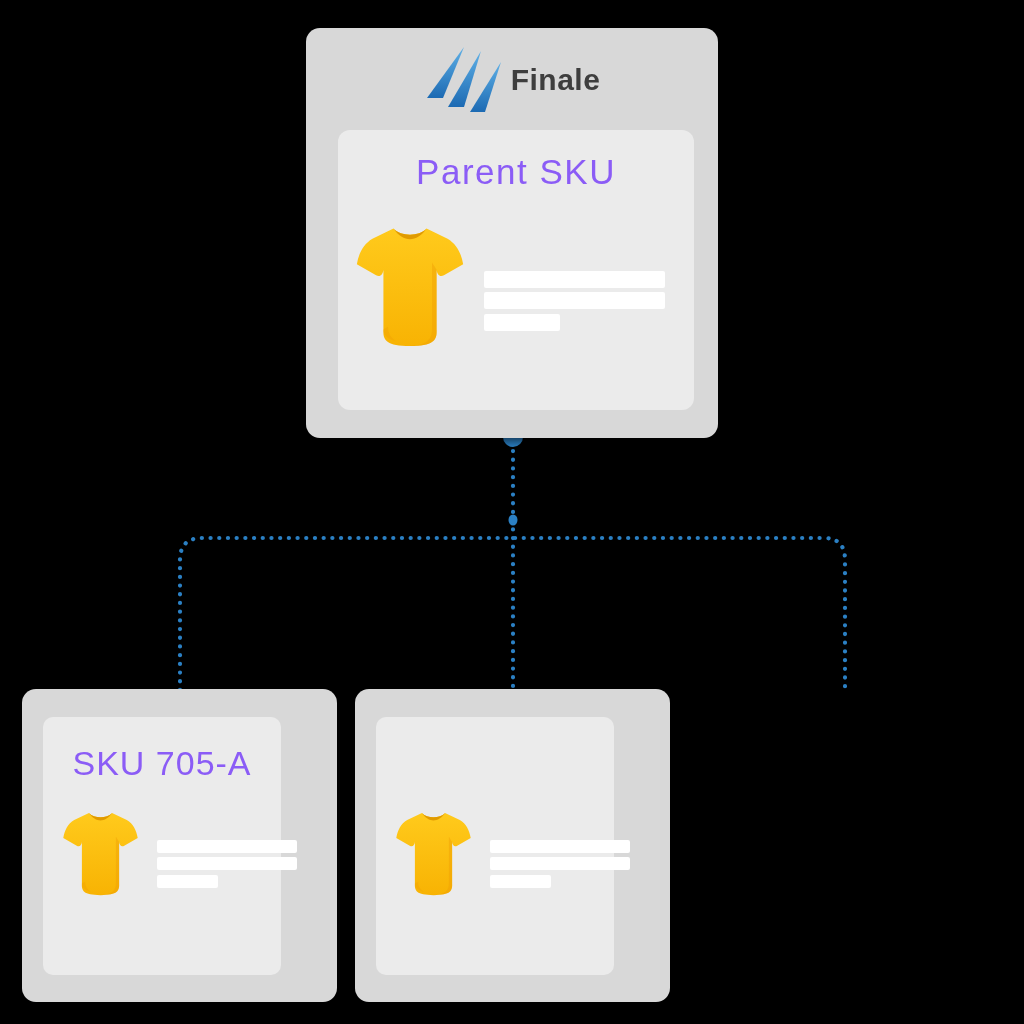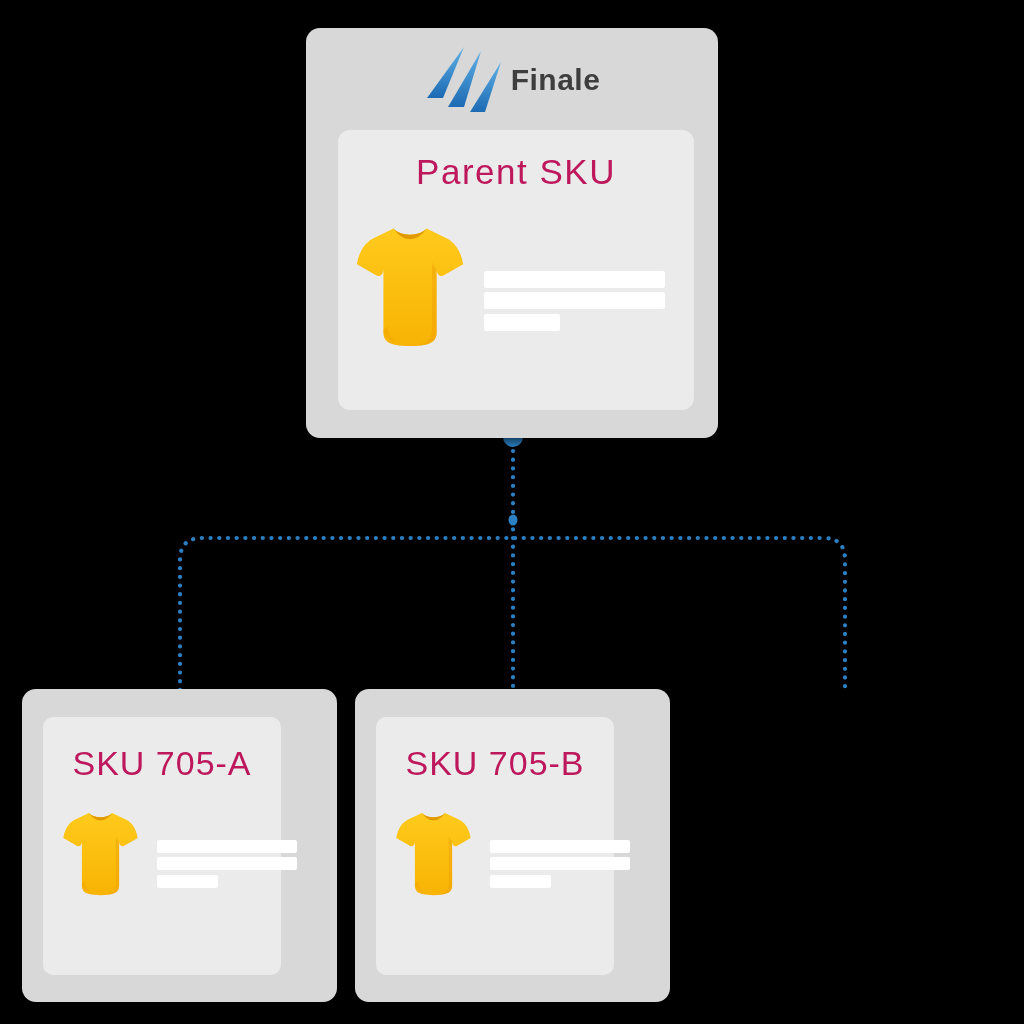--- a/index.html
+++ b/index.html
@@ -33,21 +33,21 @@
     display:flex;align-items:center;justify-content:center;gap:7px;
   }
   .logo-mark{width:80px;height:70px;flex:0 0 auto;}
   .logo-text{
     color:#3e3e3e;font-size:30px;font-weight:bold;
     line-height:31px;letter-spacing:0.5px;
   }
 
   .card-title{
     position:absolute;left:0;width:100%;
-    text-align:center;color:#be185d;letter-spacing:1.5px;
+    text-align:center;color:#8b5cf6;letter-spacing:1.5px;
   }
   .parent-title{top:22px;font-size:35px;}
   .child-title{top:27px;font-size:34px;letter-spacing:1px;}
 
   .tee{position:absolute;}
   .parent-tee{left:17px;top:90px;width:110px;height:140px;}
   .child-tee{left:19px;top:90px;width:77px;height:98px;}
 
   .bar{position:absolute;background:#ffffff;border-radius:2px;}
   .parent-bars .bar{left:146px;width:181px;height:17px;}
@@ -134,21 +134,20 @@
       <div class="child-bars">
         <div class="bar b1"></div>
         <div class="bar b2"></div>
         <div class="bar b3"></div>
       </div>
     </div>
   </div>
 
   <div class="card child-card child-b">
     <div class="card-inner child-inner">
-      <div class="card-title child-title">SKU 705-B</div>
       <svg class="tee child-tee">
           <use href="#tshirt"></use>
         </svg>
       <div class="child-bars">
         <div class="bar b1"></div>
         <div class="bar b2"></div>
         <div class="bar b3"></div>
       </div>
     </div>
   </div>

